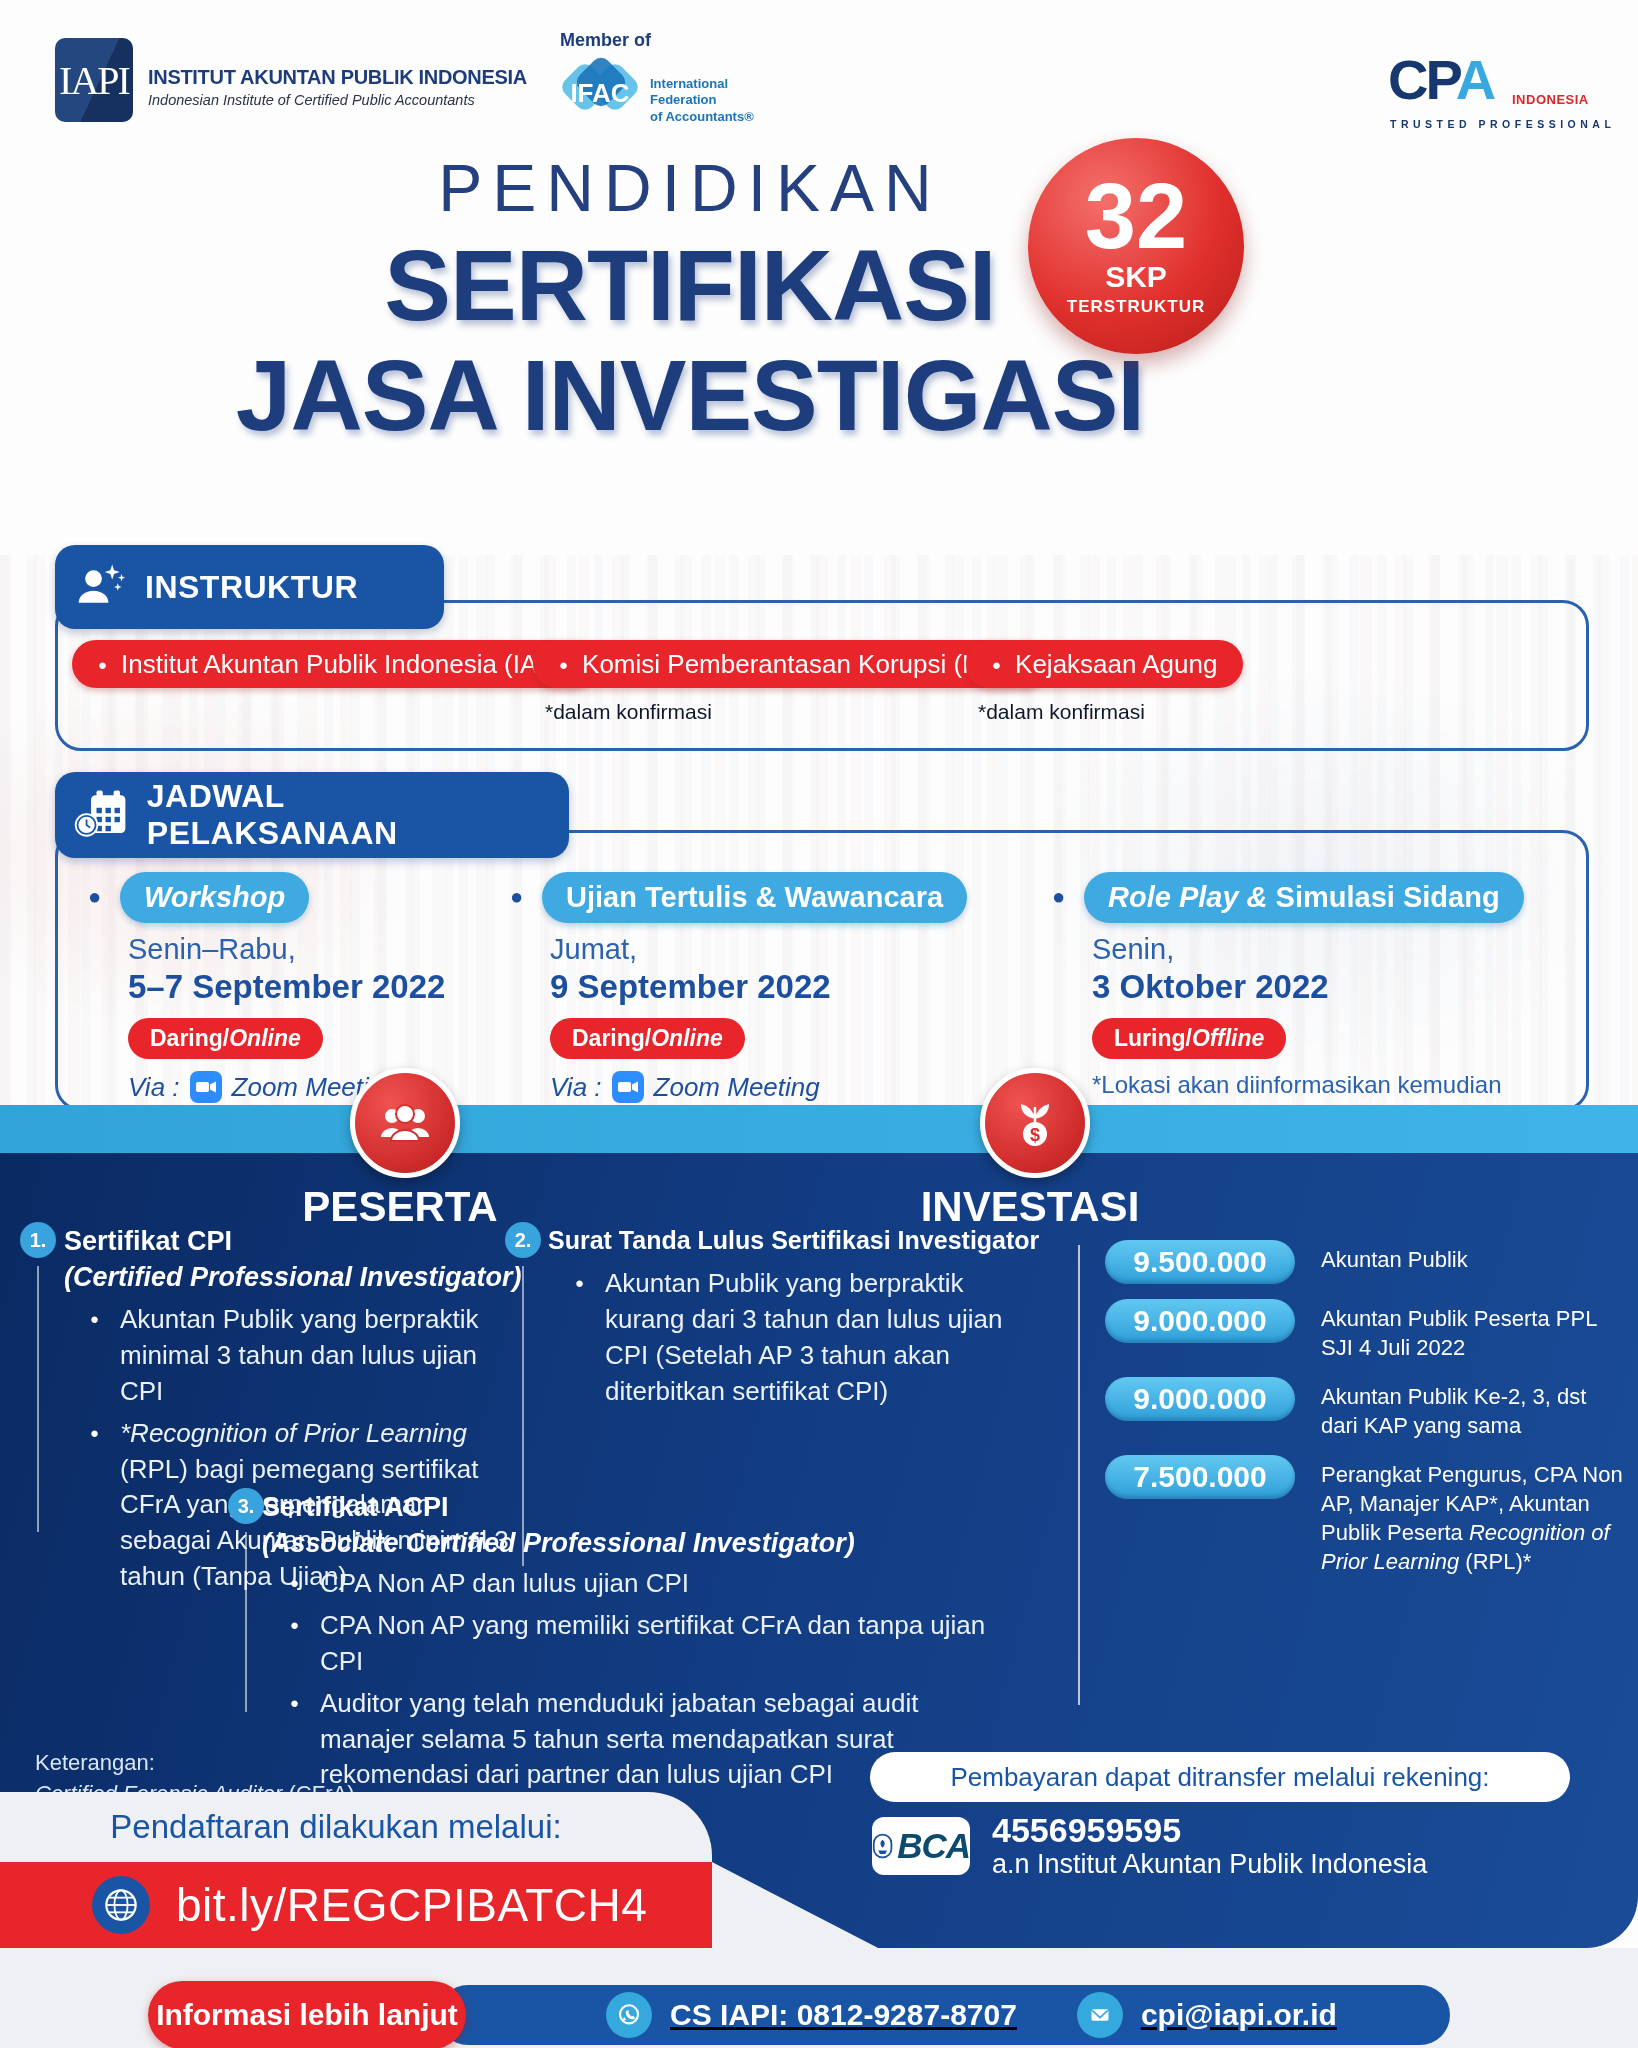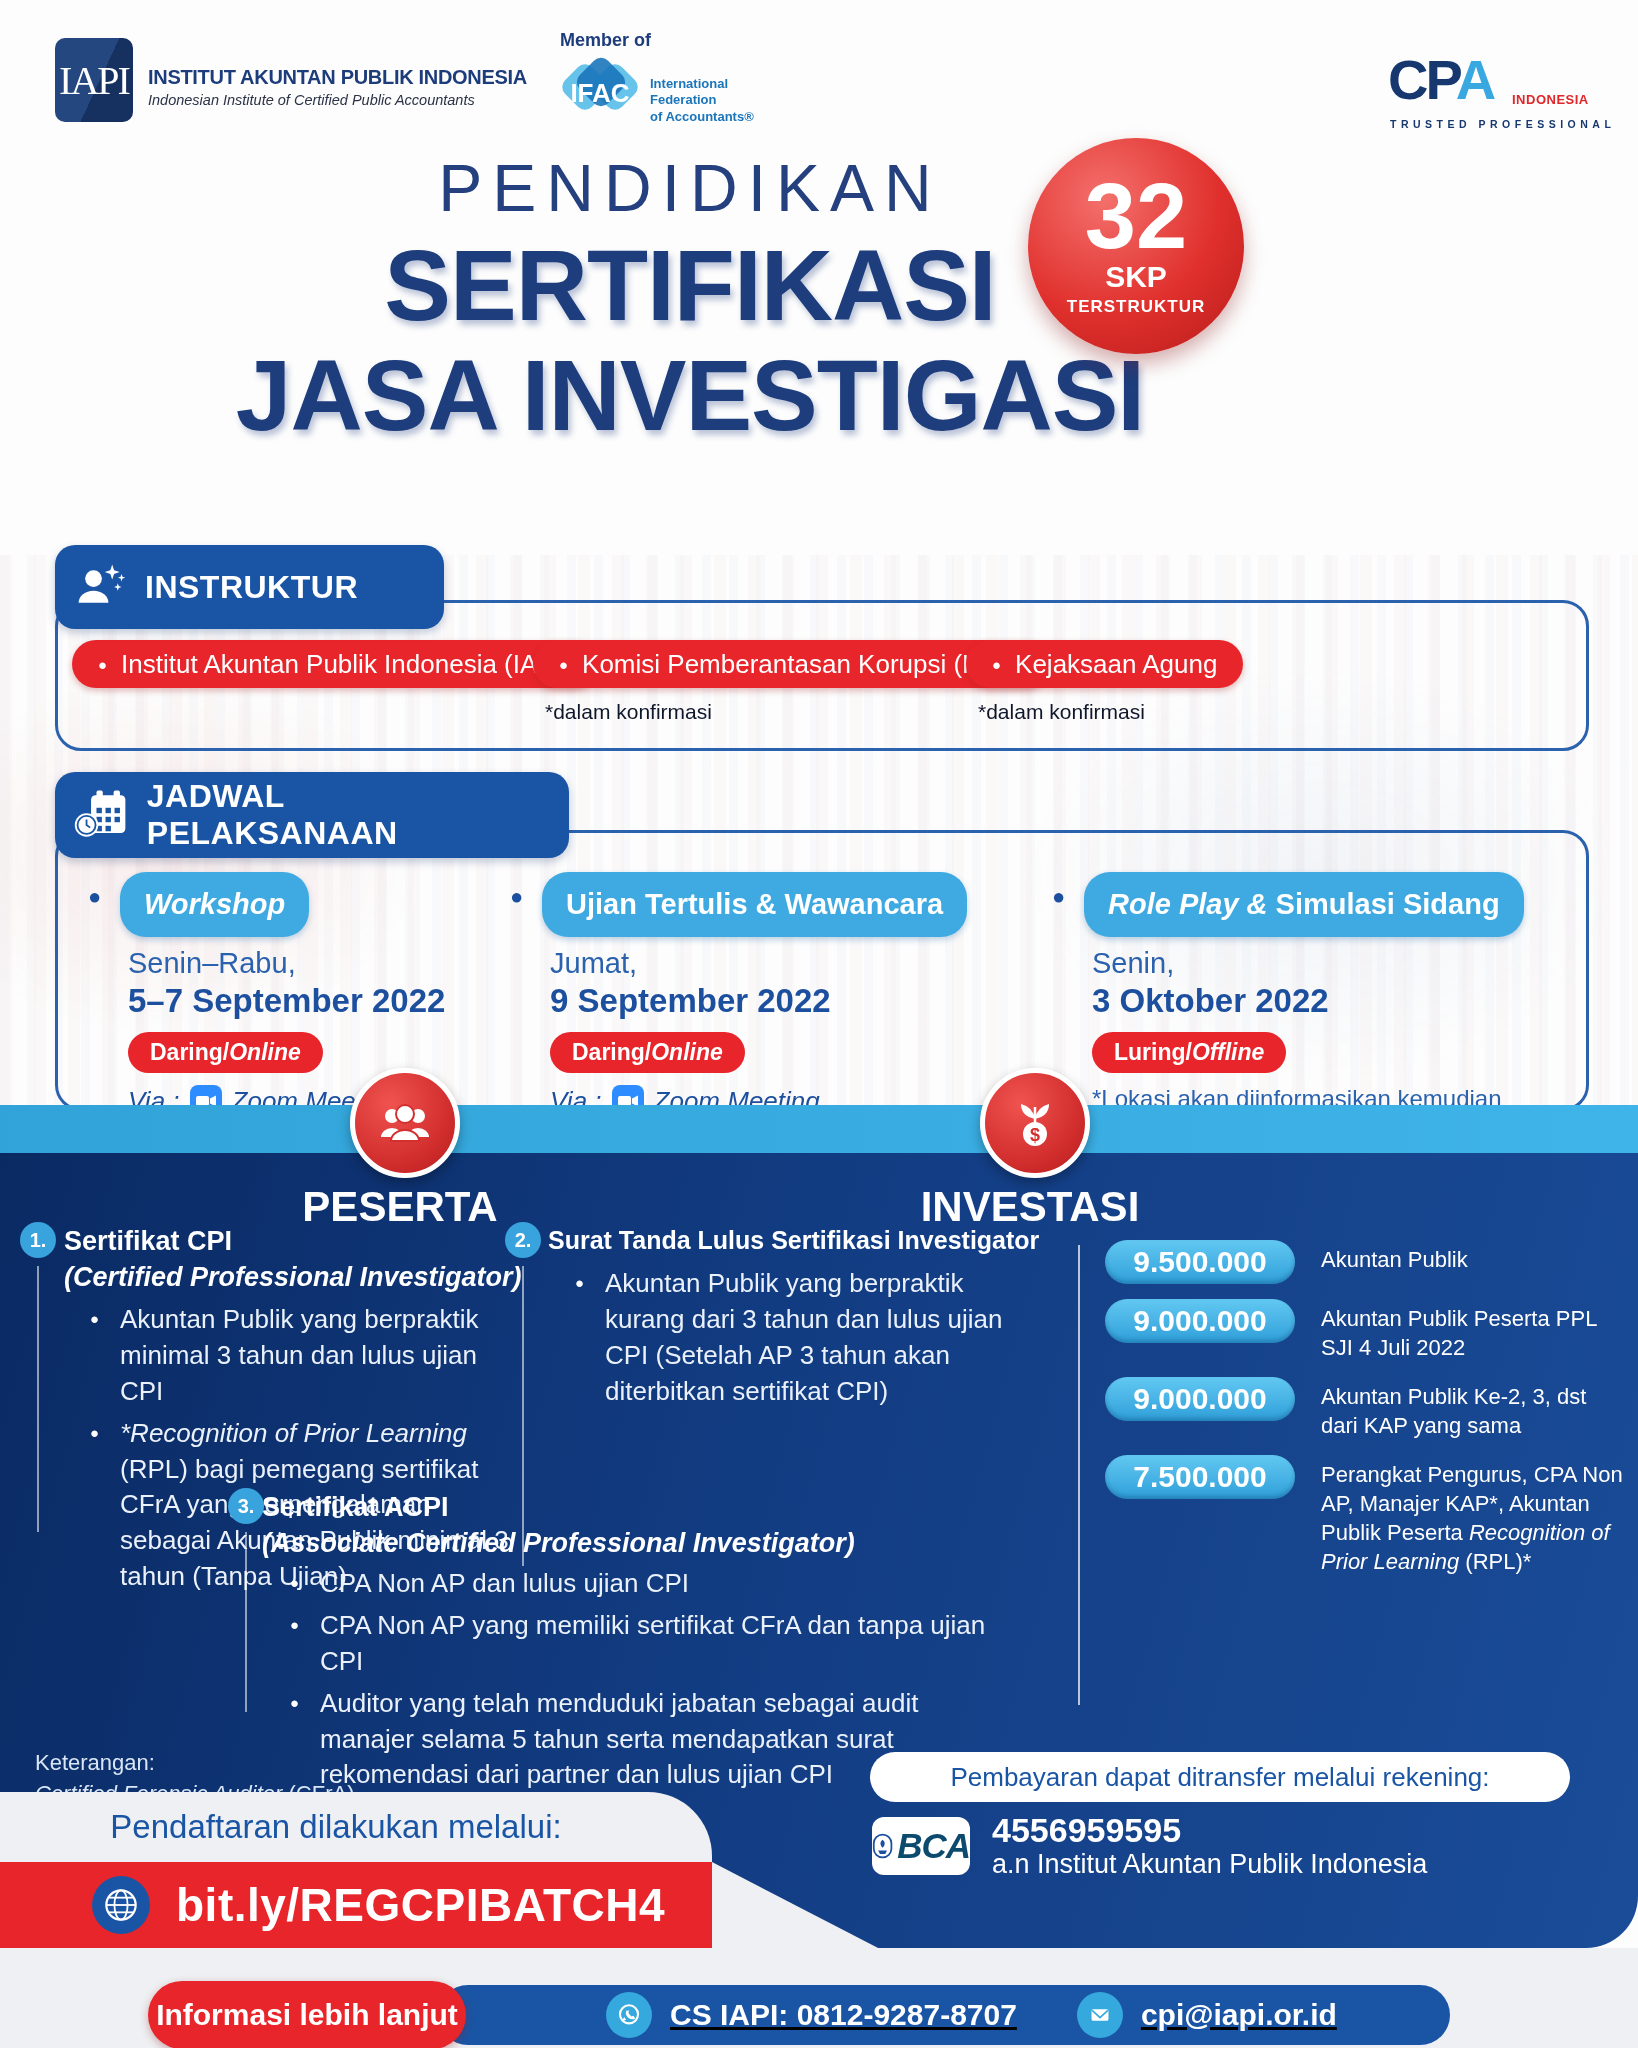--- a/index.html
+++ b/index.html
@@ -43,21 +43,21 @@
     color:#fff;font-weight:bold;box-shadow:0 4px 8px rgba(20,50,110,.25);z-index:2;}
   .chip span{font-size:32px;letter-spacing:.5px;}
   .ipill{position:absolute;height:48px;border-radius:24px;background:#e8252a;color:#fff;font-size:26px;
     display:flex;align-items:center;padding:0 26px;white-space:nowrap;box-shadow:0 3px 6px rgba(160,30,30,.3);}
   .ipill::before{content:"●";font-size:15px;margin-right:14px;}
   .inote{position:absolute;color:#0f172a;font-size:21px;}
   
   .jcol{position:absolute;width:470px;}
   .jcol::before{content:"●";position:absolute;left:-32px;top:12px;color:#1d4f9f;font-size:22px;}
   .jtitle{display:inline-block;background:#3fa9e1;color:#fff;font-size:29px;font-weight:bold;
-    padding:16px 24px;border-radius:26px;box-shadow:0 3px 6px rgba(40,110,170,.3);}
+    padding:9px 24px;border-radius:26px;box-shadow:0 3px 6px rgba(40,110,170,.3);}
   .jtitle .it{font-style:italic;}
   .jday{font-size:29px;color:#2b62ae;margin:10px 0 2px 8px;}
   .jdate{font-size:33px;font-weight:bold;color:#1d4f9f;margin-left:8px;}
   .jmode{display:inline-block;background:#e8252a;color:#fff;font-size:23px;font-weight:bold;
     padding:7px 22px;border-radius:22px;margin:12px 0 12px 8px;}
   .jmode .it{font-style:italic;}
   .jvia{font-size:26px;font-style:italic;color:#1d4f9f;margin-left:8px;display:flex;align-items:center;gap:10px;}
   .jnote{font-size:24px;color:#2b62ae;margin-left:8px;}
   
   .band{left:0;top:1105px;width:1638px;height:48px;background:linear-gradient(90deg,#31a3d8,#3fb4e8);}
@@ -90,21 +90,21 @@
   .bcarow{left:872px;top:1812px;display:flex;gap:22px;align-items:center;}
   .bcalogo{width:98px;height:58px;background:#fff;border-radius:12px;display:flex;align-items:center;justify-content:center;gap:4px;}
   .bcalogo b{color:#0c4a6e;font-style:italic;font-size:35px;letter-spacing:-1px;}
   .acct{color:#fff;font-size:34px;font-weight:bold;line-height:1.1;}
   .holder{color:#fff;font-size:27px;}
   
   .regpanel{left:0;top:1792px;width:712px;height:256px;background:#eef0f3;border-top-right-radius:64px;z-index:2;}
   .reghead{left:0;top:1808px;width:672px;text-align:center;color:#1a55a5;font-size:33px;z-index:3;}
   .regbar{left:0;top:1862px;width:712px;height:86px;background:#e8252a;display:flex;align-items:center;
     padding-left:92px;gap:26px;z-index:3;box-sizing:border-box;}
-  .reglink{color:#fff;font-size:46px;font-weight:bold;letter-spacing:.5px;}
+  .reglink{color:#fff;font-size:46px;font-weight:normal;letter-spacing:.5px;}
   .diag{left:712px;top:1862px;width:170px;height:88px;background:#eef0f3;
     clip-path:polygon(0 0,100% 100%,0 100%);z-index:2;}
   .footbg{left:0;top:1948px;width:1638px;height:100px;background:#eef0f3;}
   .bluebar{left:438px;top:1985px;width:1012px;height:60px;background:#1a55a5;border-radius:30px;
     display:flex;align-items:center;padding-left:168px;gap:18px;box-sizing:border-box;z-index:2;text-decoration:underline;}
   .bluebar .txt{color:#fff;font-size:30px;font-weight:bold;white-space:nowrap;}
   .infopill{left:148px;top:1981px;width:318px;height:68px;border-radius:34px;background:#e8252a;
     display:flex;align-items:center;justify-content:center;color:#fff;font-size:30px;font-weight:bold;
     z-index:3;box-shadow:0 3px 8px rgba(150,30,30,.35);}
   .ico-circle{flex:none;border-radius:50%;display:flex;align-items:center;justify-content:center;}

